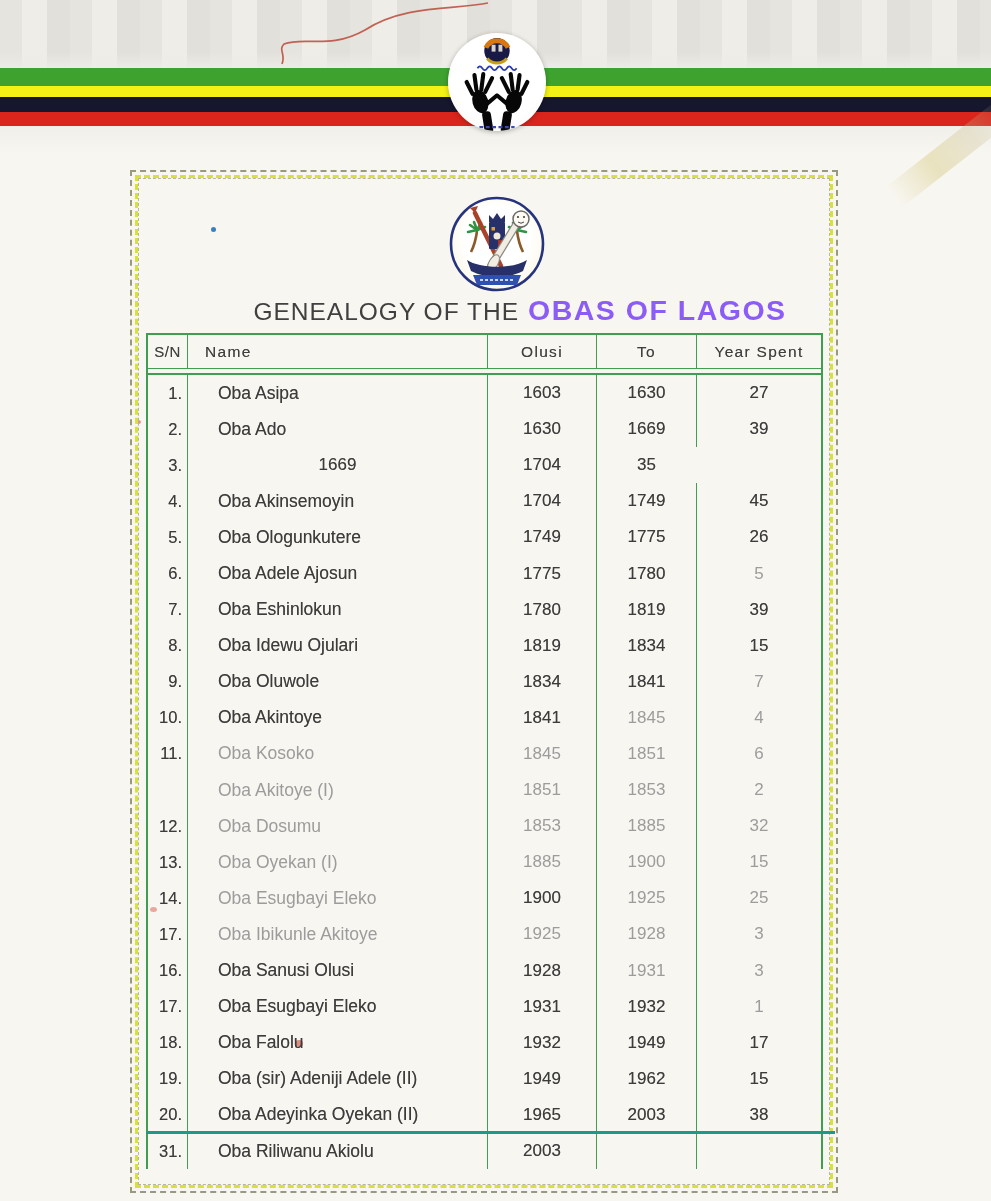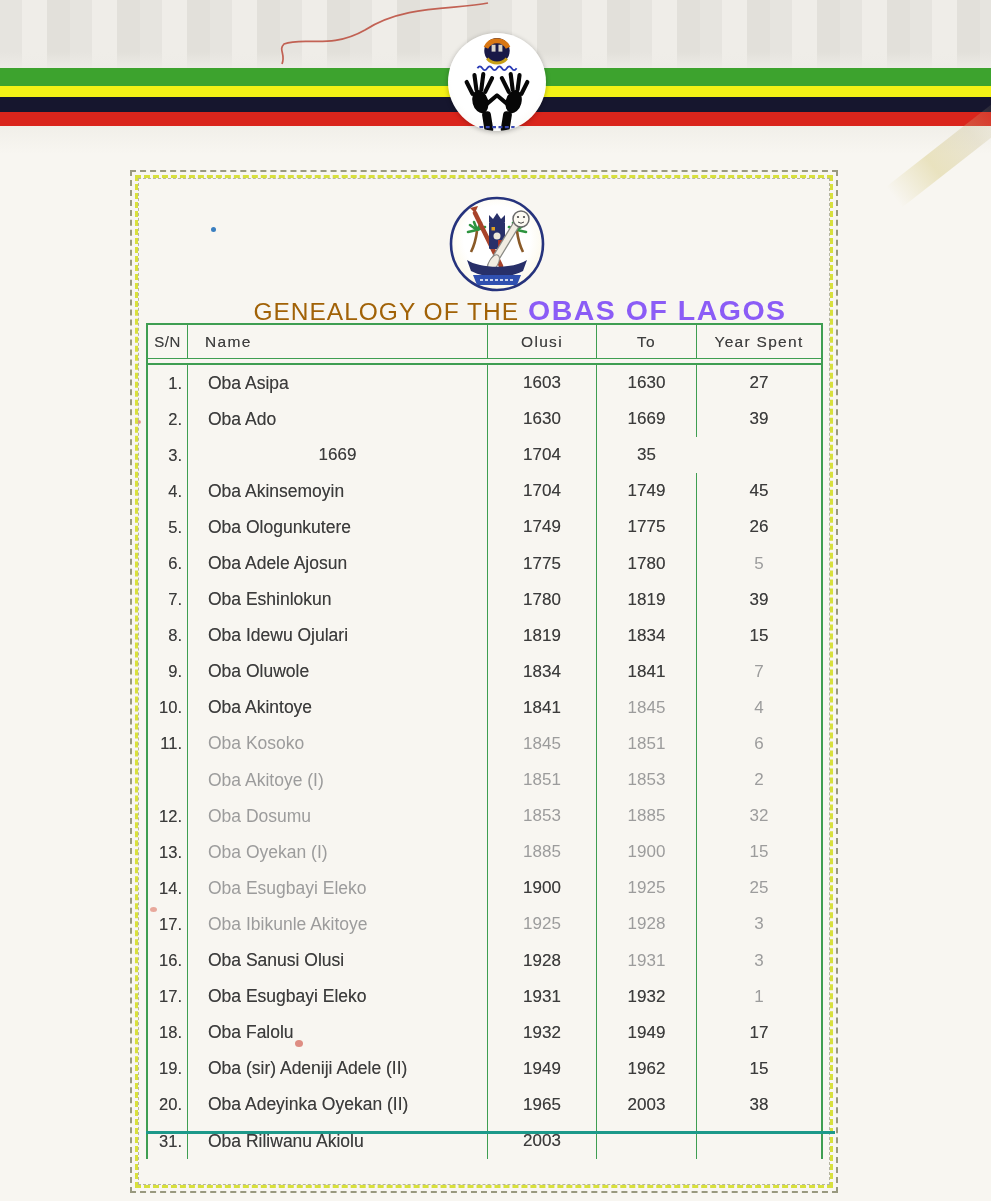--- a/index.html
+++ b/index.html
@@ -39,40 +39,40 @@
   .frame-outer{position:absolute;left:130px;top:170px;width:708px;height:1023px;
     border:2px dashed #99997f;box-sizing:border-box;}
   .frame-mid{position:absolute;inset:3px;border:3px dashed #d8e03c;}
   .frame-inner{position:absolute;inset:6px;border:1px dashed #b6b6a2;}
 
   
   .crest{position:absolute;left:447px;top:194px;width:100px;height:100px;}
 
   
   .title{position:absolute;left:180px;top:294px;width:680px;text-align:center;white-space:nowrap;}
-  .title .t-reg{font-size:24.5px;font-weight:400;color:#a16207;letter-spacing:1px;}
+  .title .t-reg{font-size:24.5px;font-weight:400;color:#404040;letter-spacing:1px;}
   .title .t-bold{font-size:28.5px;font-weight:800;color:#8b5cf6;letter-spacing:1.5px;margin-left:9px;}
 
   
-  .gtable{position:absolute;left:146px;top:323px;width:677px;height:836px;
+  .gtable{position:absolute;left:146px;top:333px;width:677px;height:836px;
     border:2px solid #3f9e52;border-bottom:none;box-sizing:border-box;background:transparent;}
   .thead{display:grid;grid-template-columns:39px 300px 109px 100px 1fr;height:33px;
     border-bottom:1.5px solid #3f9e52;}
   .hdr-line2{position:absolute;left:0;right:0;top:38px;height:1.5px;background:#3f9e52;}
   .rows{position:absolute;left:0;right:0;top:40px;bottom:0;display:flex;flex-direction:column;}
   .trow{flex:1;display:grid;grid-template-columns:39px 300px 109px 100px 1fr;}
   .cell,.hcell{display:flex;align-items:center;justify-content:center;box-sizing:border-box;
     color:#3c3c3c;text-shadow:0 0 .5px rgba(60,60,60,.55);}
   .hcell{font-size:15.5px;letter-spacing:1.3px;color:#3f3f3f;}
   .hcell.b,.cell.b{border-left:1.5px solid #3f9e52;}
   .hcell.h-name{justify-content:flex-start;padding-left:17px;}
   .hcell.h-sn{letter-spacing:.5px;font-size:15px;}
   .cell{font-size:17px;}
   .c-sn{justify-content:flex-end;padding-right:5px;font-size:16.5px;}
-  .c-name{justify-content:flex-start;padding-left:20px;font-size:17.5px;}
+  .c-name{justify-content:flex-start;padding-left:30px;font-size:17.5px;}
   .cell.faded{color:#9c9c9c;text-shadow:none;}
   .bottom-teal{position:absolute;left:146px;top:1131px;width:689px;height:3px;background:#1d998a;}
 </style>
 </head>
 <body>
 
 <div id="scan">
 
   <div class="top-band"></div>
   <div class="top-band-fade"></div>

